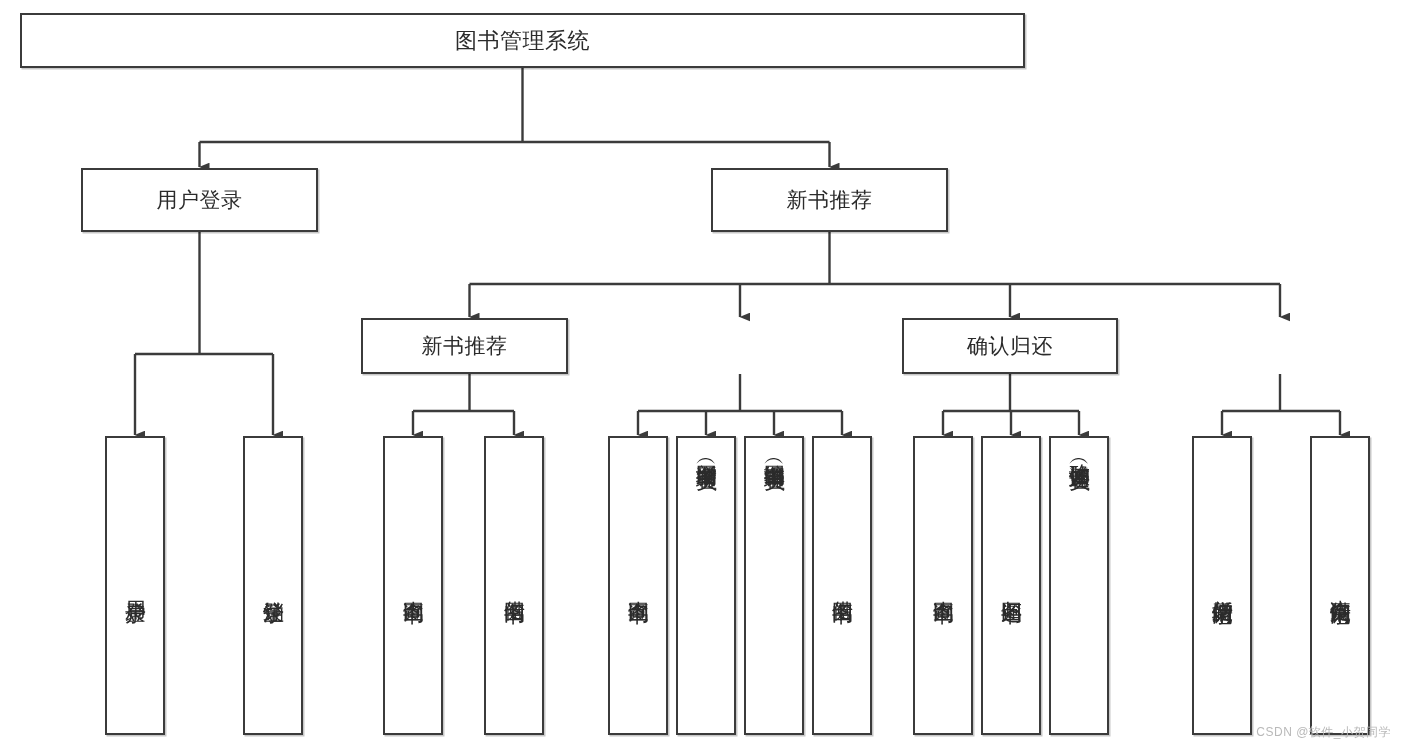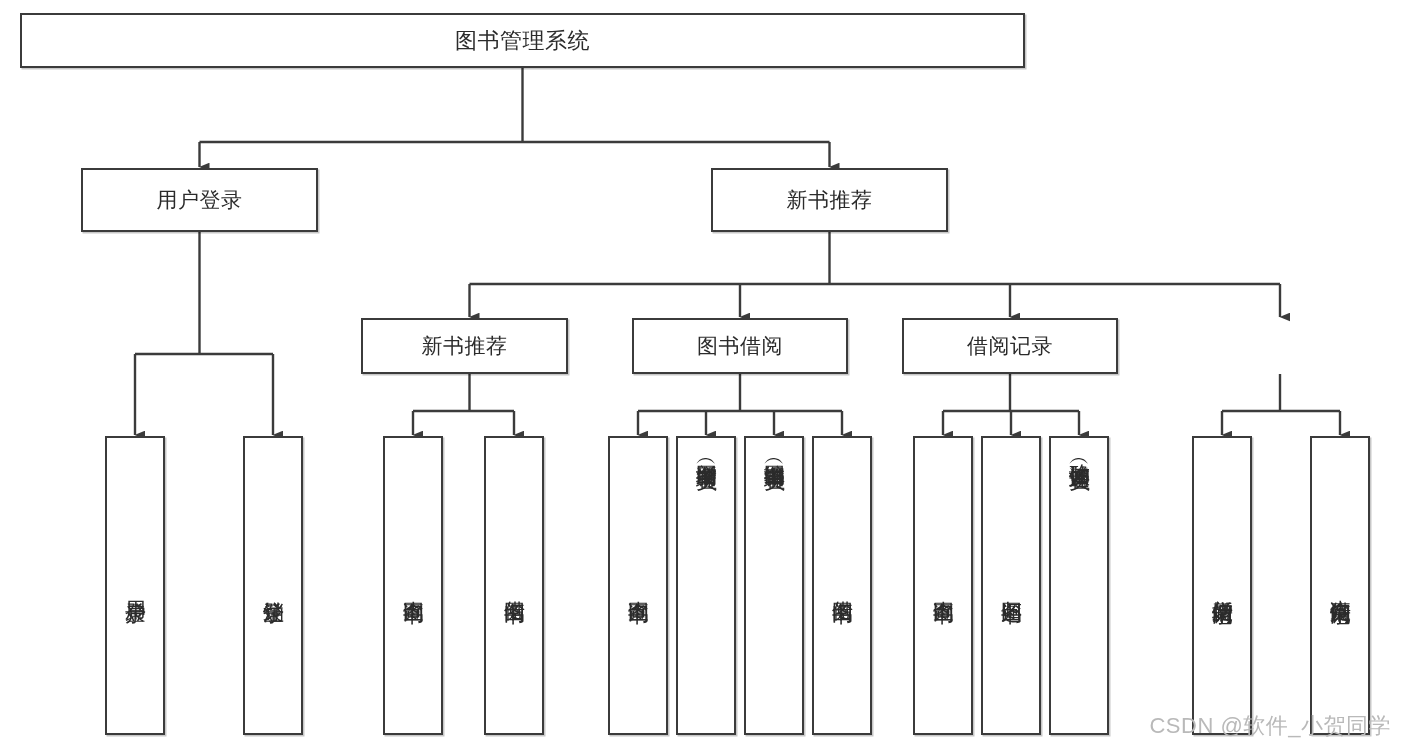--- a/index.html
+++ b/index.html
@@ -56,21 +56,21 @@
     display: block;
   }
   .node.leaf.center-text {
     align-items: center;
     padding-top: 0;
   }
   #watermark {
     position: absolute;
     right: 14px;
     bottom: 6px;
-    font-size: 22px;
+    font-size: 12px;
     color: #b9b9b9;
     letter-spacing: 0.5px;
     white-space: nowrap;
     pointer-events: none;
   }
 </style>
 </head>
 <body>
 
 <div id="canvas">
@@ -124,25 +124,22 @@
   <div class="node" style="left:81px; top:168px; width:237px; height:64px;">
     <span class="label">用户登录</span>
   </div>
   <div class="node" style="left:711px; top:168px; width:237px; height:64px;">
     <span class="label">新书推荐</span>
   </div>
 
   <div class="node" style="left:361px; top:318px; width:207px; height:56px;">
     <span class="label">新书推荐</span>
   </div>
-  <div class="node" style="left:632px; top:318px; width:216px; height:56px;">
-    <span class="label">图书借阅</span>
-  </div>
   <div class="node" style="left:902px; top:318px; width:216px; height:56px;">
-    <span class="label">借阅记录</span>
+    <span class="label">确认归还</span>
   </div>
 
   <div class="node leaf center-text" style="left:105px; top:436px; width:60px; height:299px;">
     <span class="label">用户登录</span>
   </div>
   <div class="node leaf center-text" style="left:243px; top:436px; width:60px; height:299px;">
     <span class="label">注销登录</span>
   </div>
   <div class="node leaf center-text" style="left:383px; top:436px; width:60px; height:299px;">
     <span class="label">查询图书</span>

